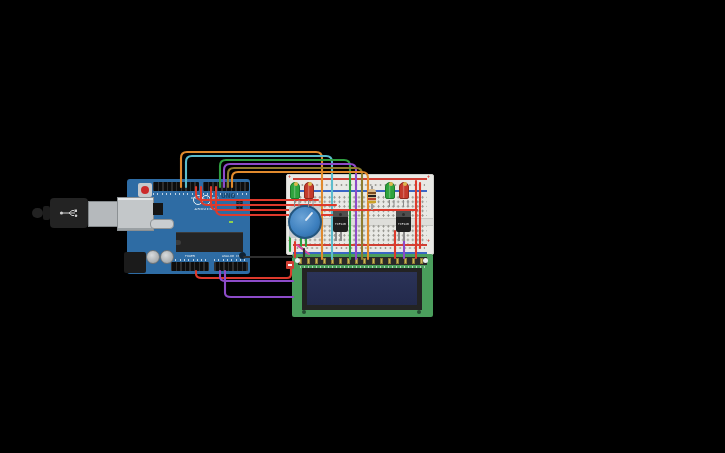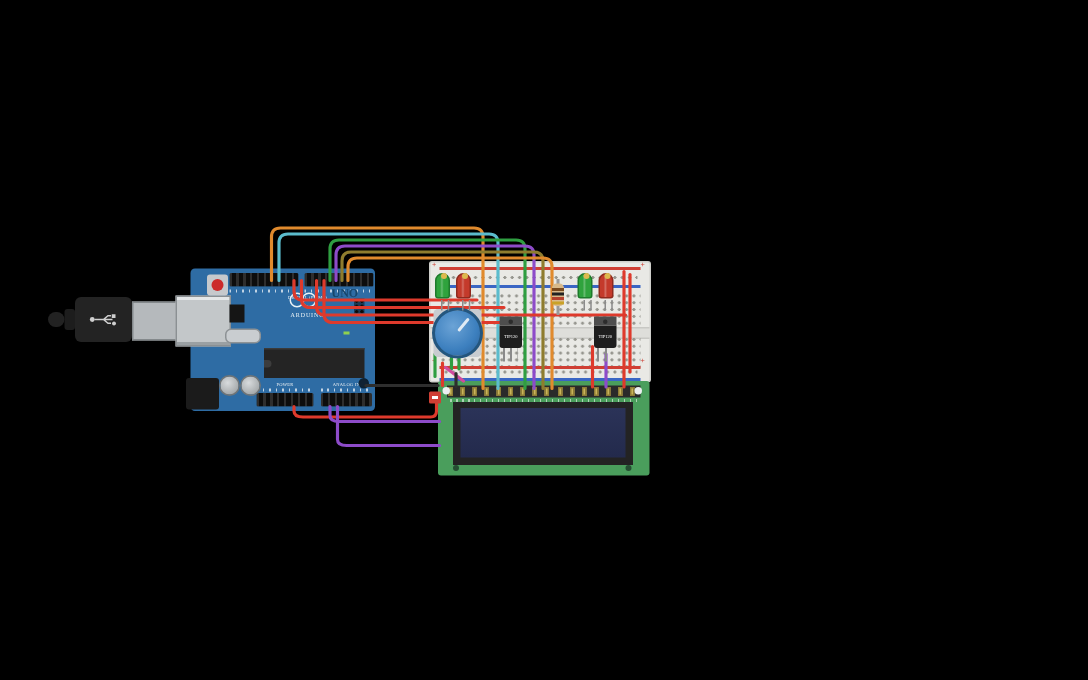--- a/index.html
+++ b/index.html
@@ -1,17 +1,17 @@
 <!DOCTYPE html>
 <html><head>
 <meta charset="utf-8">
 <style>
   html,body{margin:0;padding:0;background:#000;}
   #canvas{position:relative;width:725px;height:411px;background:#000;overflow:hidden;
-          font-family:Liberation Serif, serif;}
+          font-family:Liberation Mono, monospace;}
   .abs{position:absolute;}
 
   
   .usb-knob{left:32px;top:208px;width:11px;height:10px;background:#222;border-radius:5px;}
   .usb-relief{left:43px;top:206px;width:7px;height:14px;background:#1d1d1d;border-radius:2px;}
   .usb-plug{left:50px;top:198px;width:38px;height:30px;background:#232323;border-radius:4px;
             display:flex;align-items:center;justify-content:center;}
   .usb-shield{left:88px;top:201px;width:29px;height:24px;background:#b5b9bc;border:1px solid #84898c;}
 
   

